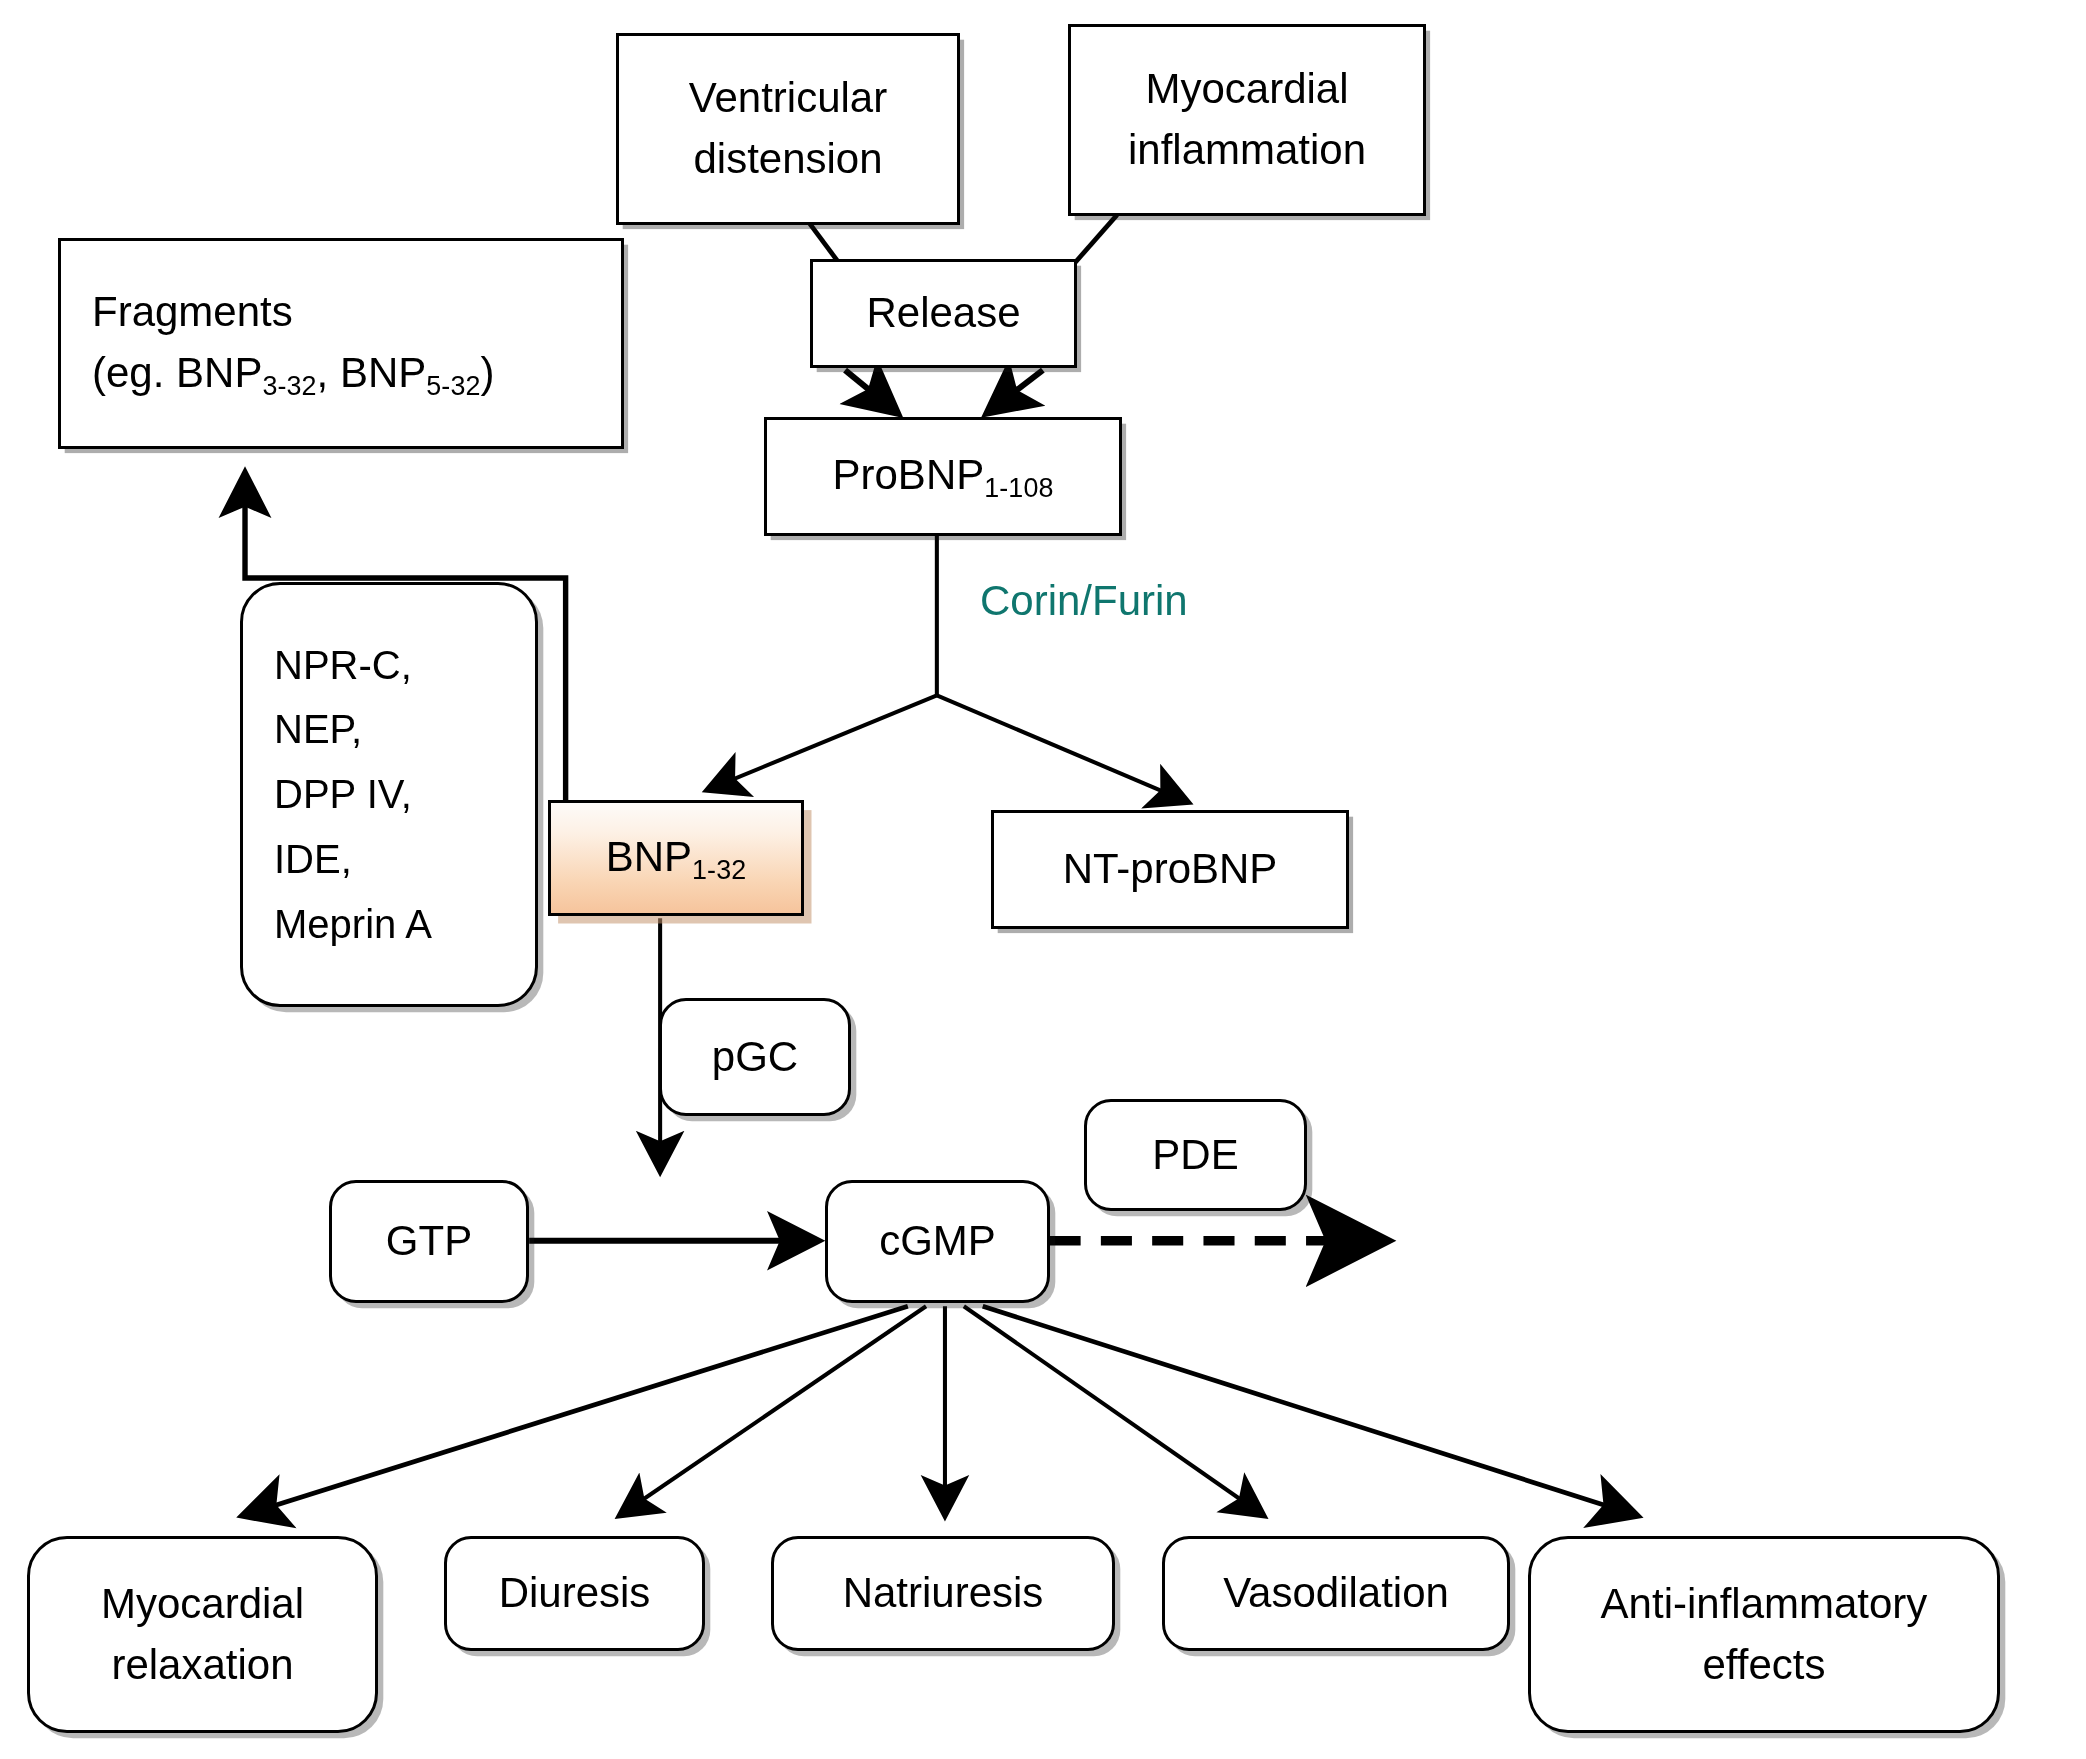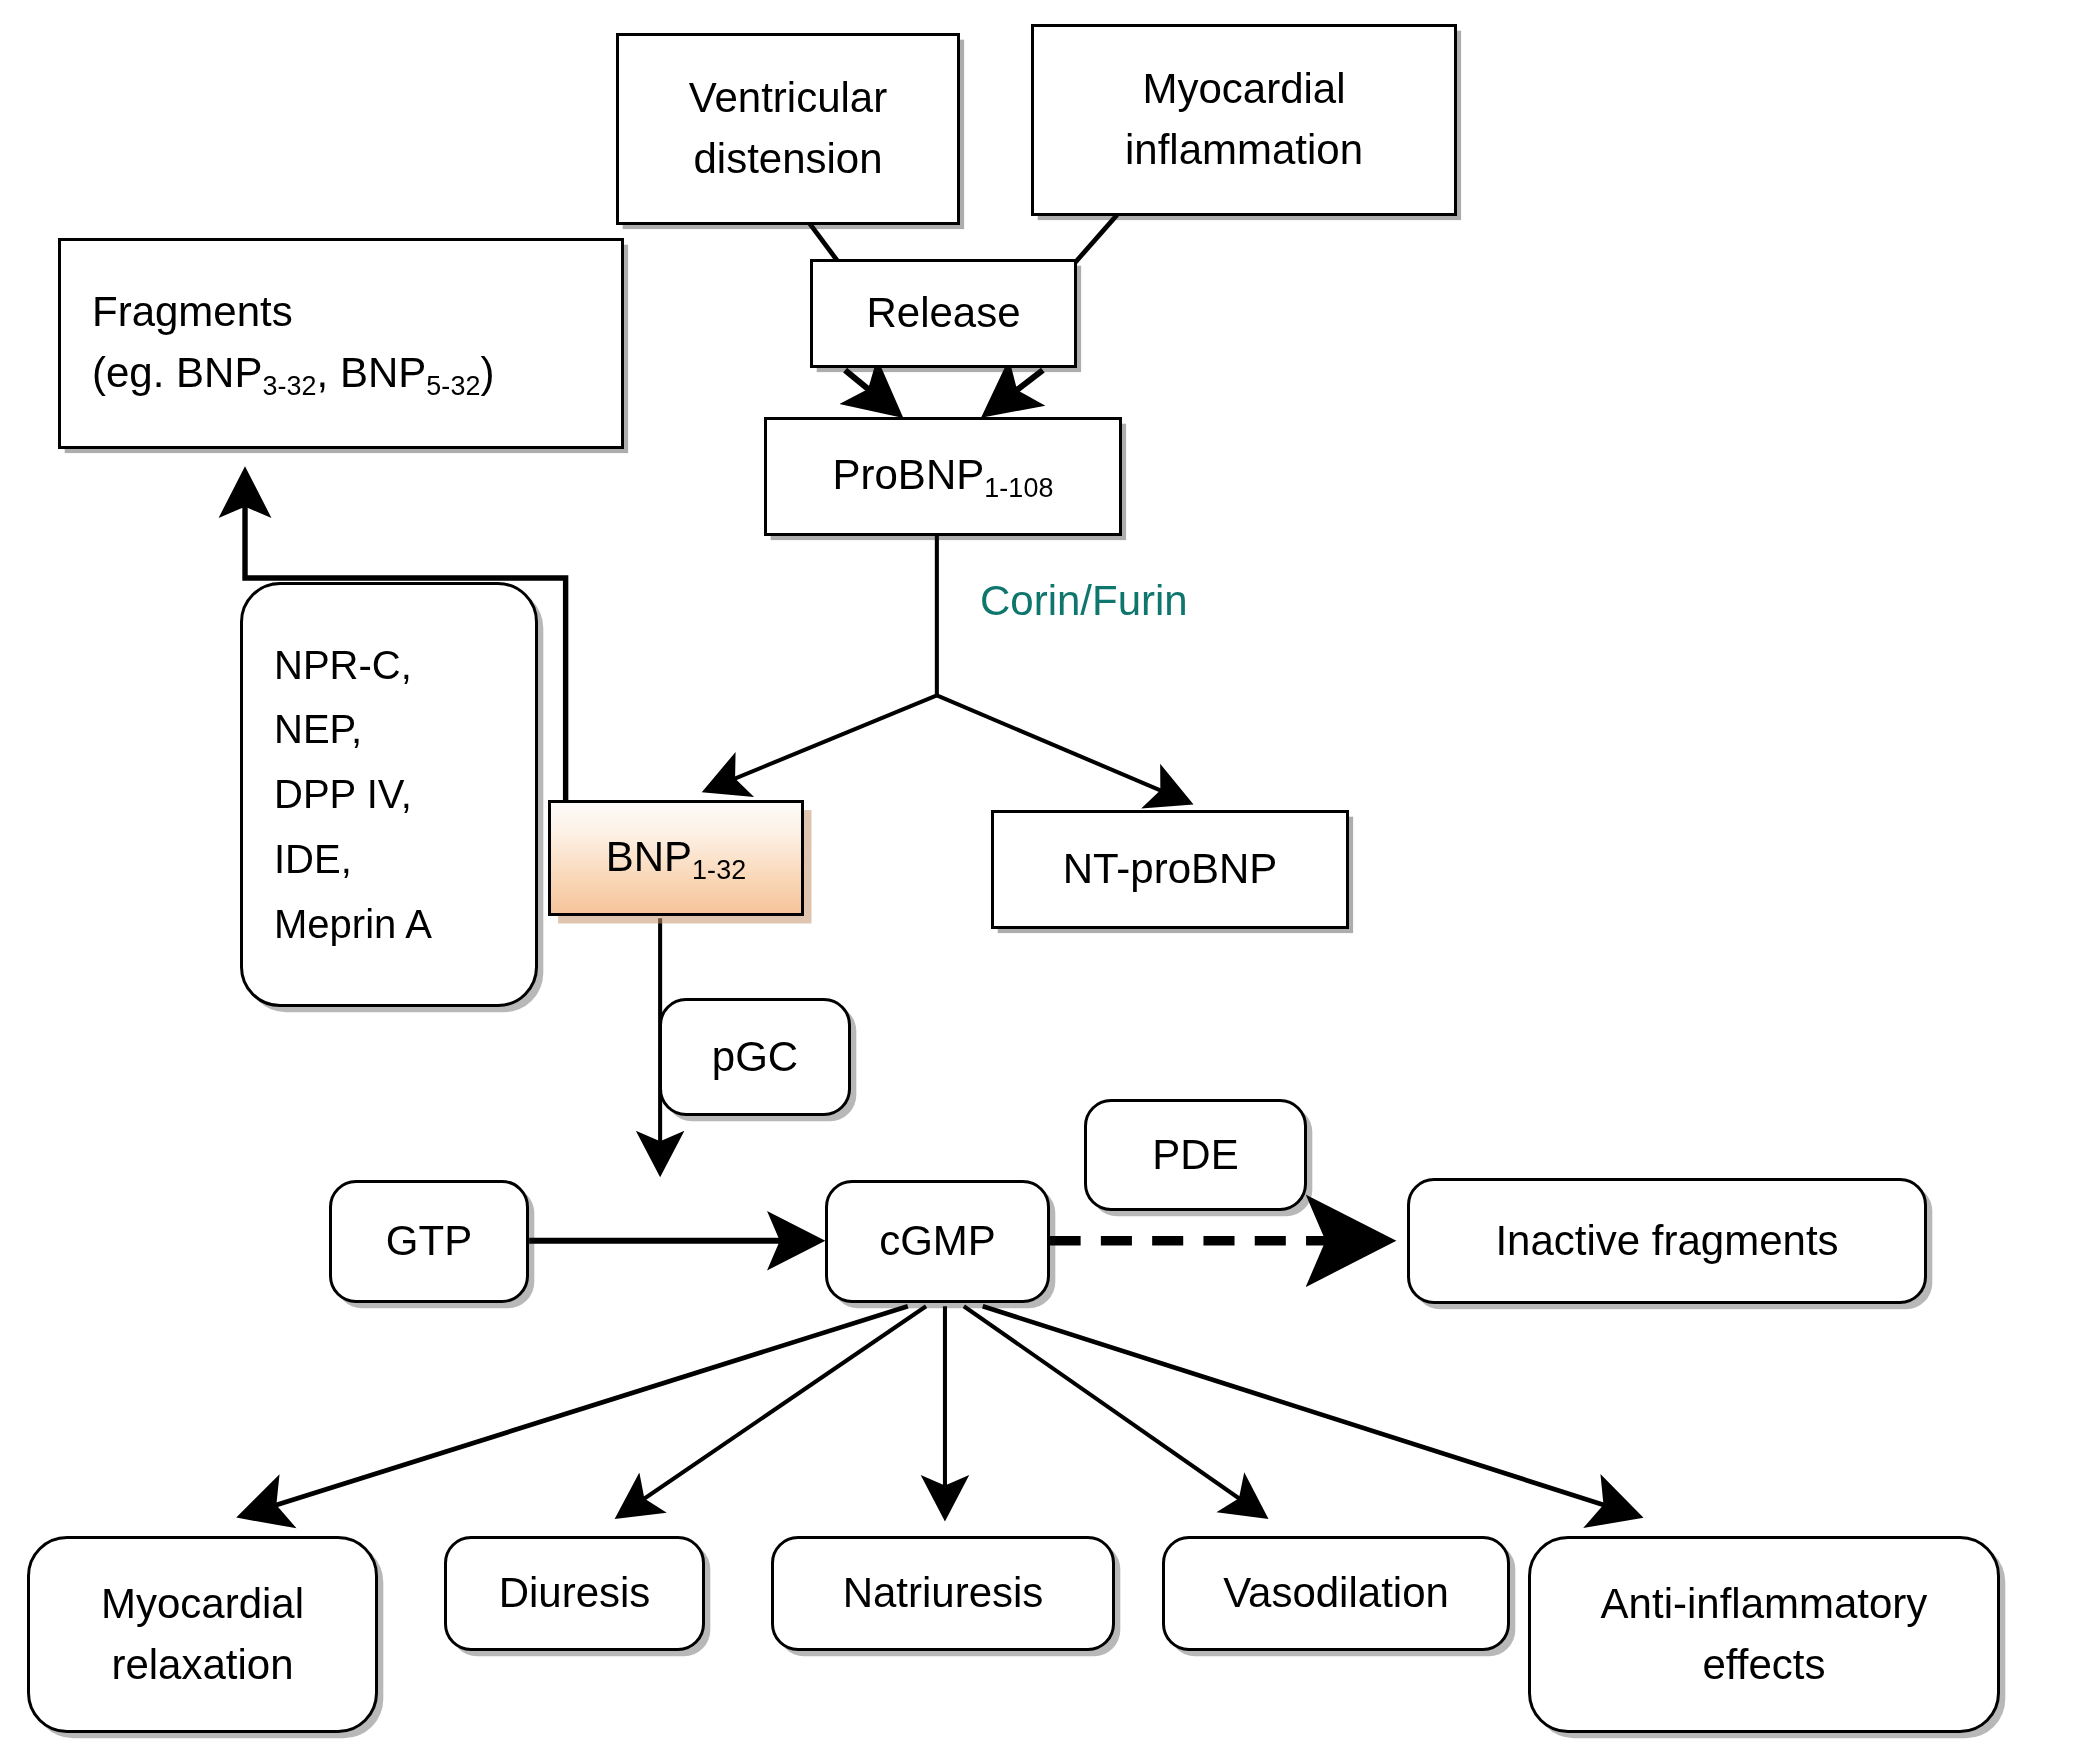--- a/index.html
+++ b/index.html
@@ -82,21 +82,21 @@
     <path d="M1372,1935 L918,2245" stroke="#000" stroke-width="6" fill="none" marker-end="url(#ah-thin)"></path>
     <path d="M1400,1935 L1400,2245" stroke="#000" stroke-width="6" fill="none" marker-end="url(#ah-thin)"></path>
     <path d="M1428,1935 L1872,2245" stroke="#000" stroke-width="6" fill="none" marker-end="url(#ah-thin)"></path>
     <path d="M1456,1935 L2425,2245" stroke="#000" stroke-width="7" fill="none" marker-end="url(#ah-thin)"></path>
   </svg>
 
   <div class="node sharp" style="left:616px;top:33px;width:344px;height:192px;">
     <span class="txt">Ventricular distension</span>
   </div>
 
-  <div class="node sharp" style="left:1031px;top:24px;width:426px;height:192px;">
+  <div class="node sharp" style="left:1068px;top:24px;width:358px;height:192px;">
     <span class="txt">Myocardial inflammation</span>
   </div>
 
   <div class="node sharp left-align" style="left:58px;top:238px;width:566px;height:211px;">
     <span class="txt">
       <span>Fragments</span><br>
       <span><span>(eg. BNP</span><sub>3-32</sub><span>, BNP</span><sub>5-32</sub><span>)</span></span>
     </span>
   </div>
 
@@ -137,23 +137,20 @@
   </div>
 
   <div class="node rounded" style="left:825px;top:1180px;width:225px;height:123px;">
     <span class="txt">cGMP</span>
   </div>
 
   <div class="node rounded" style="left:1084px;top:1099px;width:223px;height:112px;">
     <span class="txt">PDE</span>
   </div>
 
-  <div class="node rounded" style="left:1407px;top:1178px;width:520px;height:126px;">
-    <span class="txt">Inactive fragments</span>
-  </div>
 
   <div class="node rounded-lg" style="left:27px;top:1536px;width:351px;height:197px;">
     <span class="txt">Myocardial relaxation</span>
   </div>
 
   <div class="node rounded" style="left:444px;top:1536px;width:261px;height:115px;">
     <span class="txt">Diuresis</span>
   </div>
 
   <div class="node rounded" style="left:771px;top:1536px;width:344px;height:115px;">

